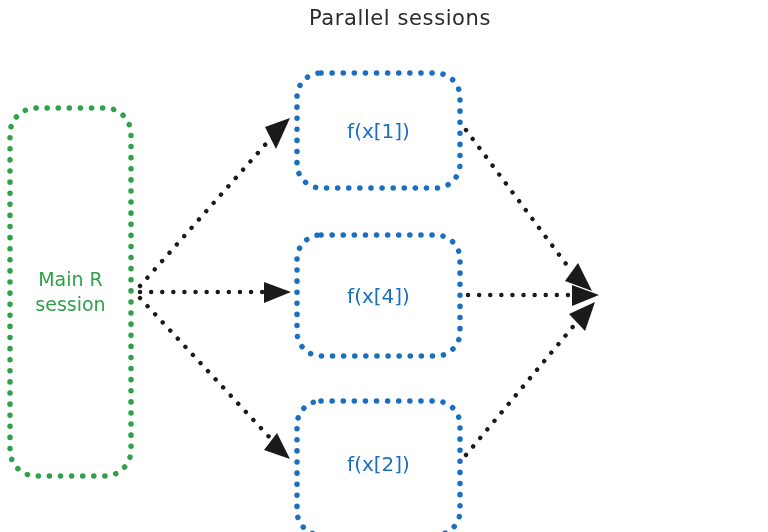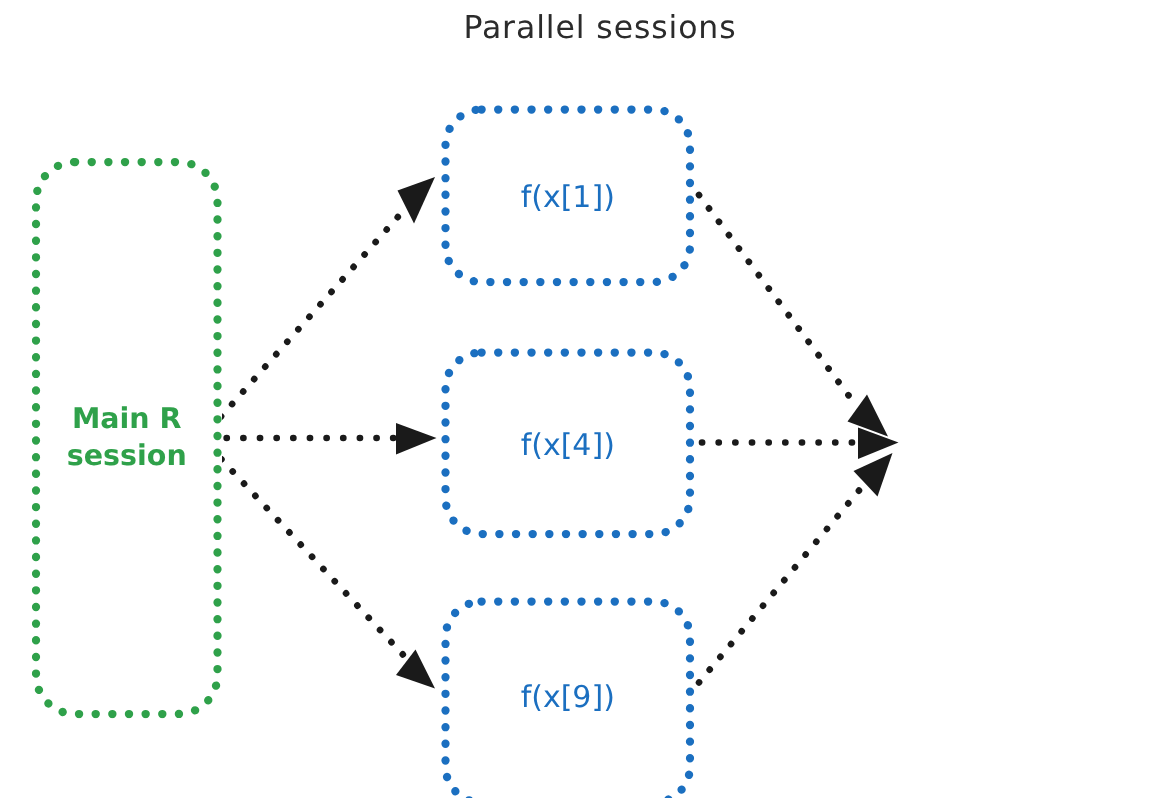--- a/index.html
+++ b/index.html
@@ -48,25 +48,24 @@
   
   .node-border {
     position: absolute;
     left: 0; top: 0;
     width: 100%; height: 100%;
     pointer-events: none;
   }
 
   
   #node-main-session {
-    left: 21px;
+    left: 7px;
     top: 105px;
     width: 127px;
     height: 374px;
-    font-weight: bold;
   }
   #node-main-session .node-label {
     color: #2fa14a;
     font-size: 19px;
     text-align: center;
   }
 
   
   .node-worker .node-label {
     color: #1b6fc0;
@@ -166,17 +165,17 @@
     <svg class="node-border" viewBox="0 0 169 127" preserveAspectRatio="none">
       <rect x="3" y="3" width="163" height="121" rx="24" ry="24" fill="none" stroke="#1b6fc0" stroke-width="5.5" stroke-linecap="round" stroke-dasharray="0.1 11" vector-effect="non-scaling-stroke"></rect>
     </svg>
     <div class="node-label">f(x[4])</div>
   </div>
 
   <div class="node node-worker" id="node-worker-3">
     <svg class="node-border" viewBox="0 0 169 140" preserveAspectRatio="none">
       <rect x="3" y="3" width="163" height="134" rx="24" ry="24" fill="none" stroke="#1b6fc0" stroke-width="5.5" stroke-linecap="round" stroke-dasharray="0.1 11" vector-effect="non-scaling-stroke"></rect>
     </svg>
-    <div class="node-label" style="margin-top:-8px">f(x[9])</div>
+    <div class="node-label" style="margin-top:-8px">f(x[2])</div>
   </div>
 
 
 </div>
 
 </body></html>

